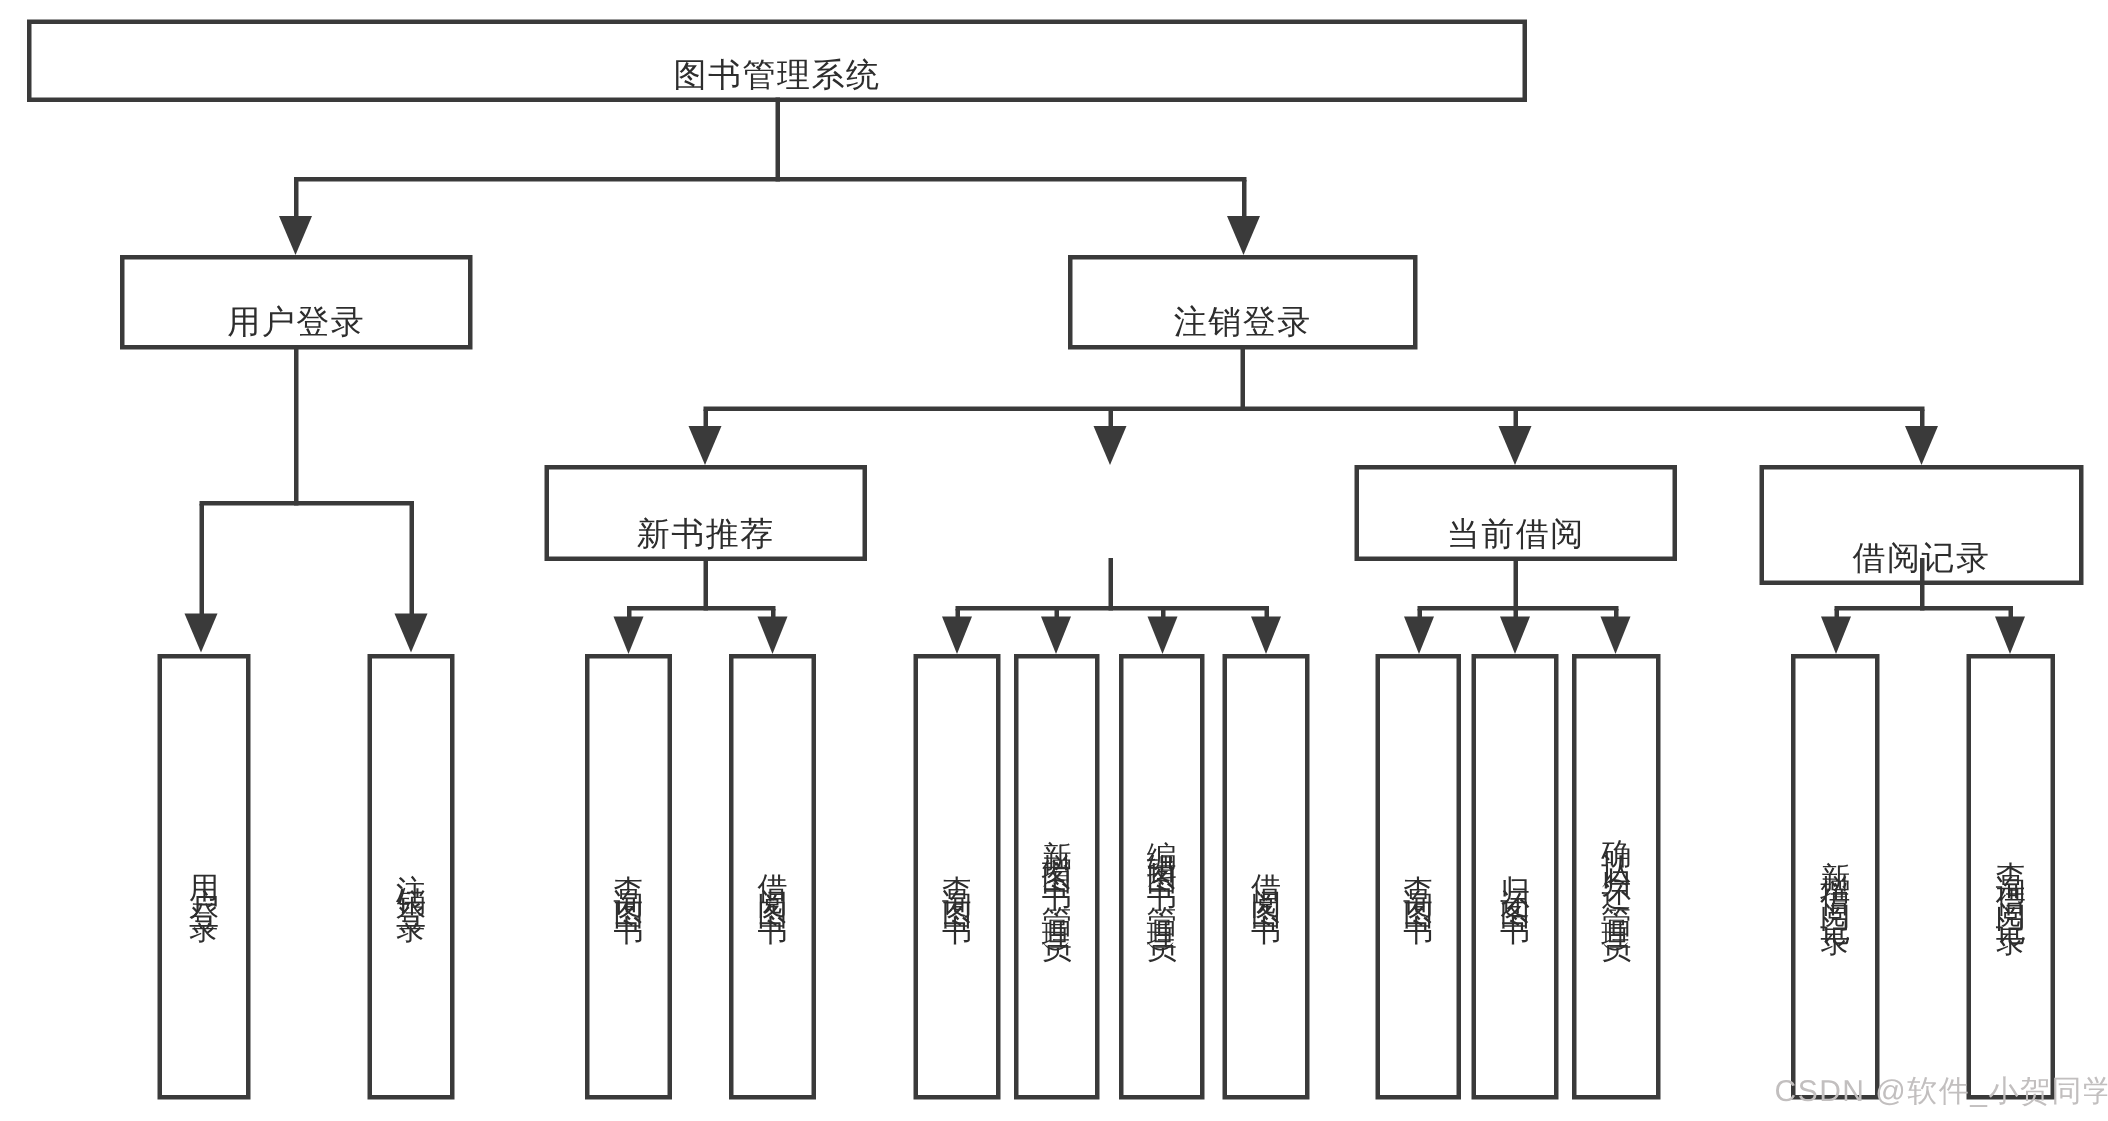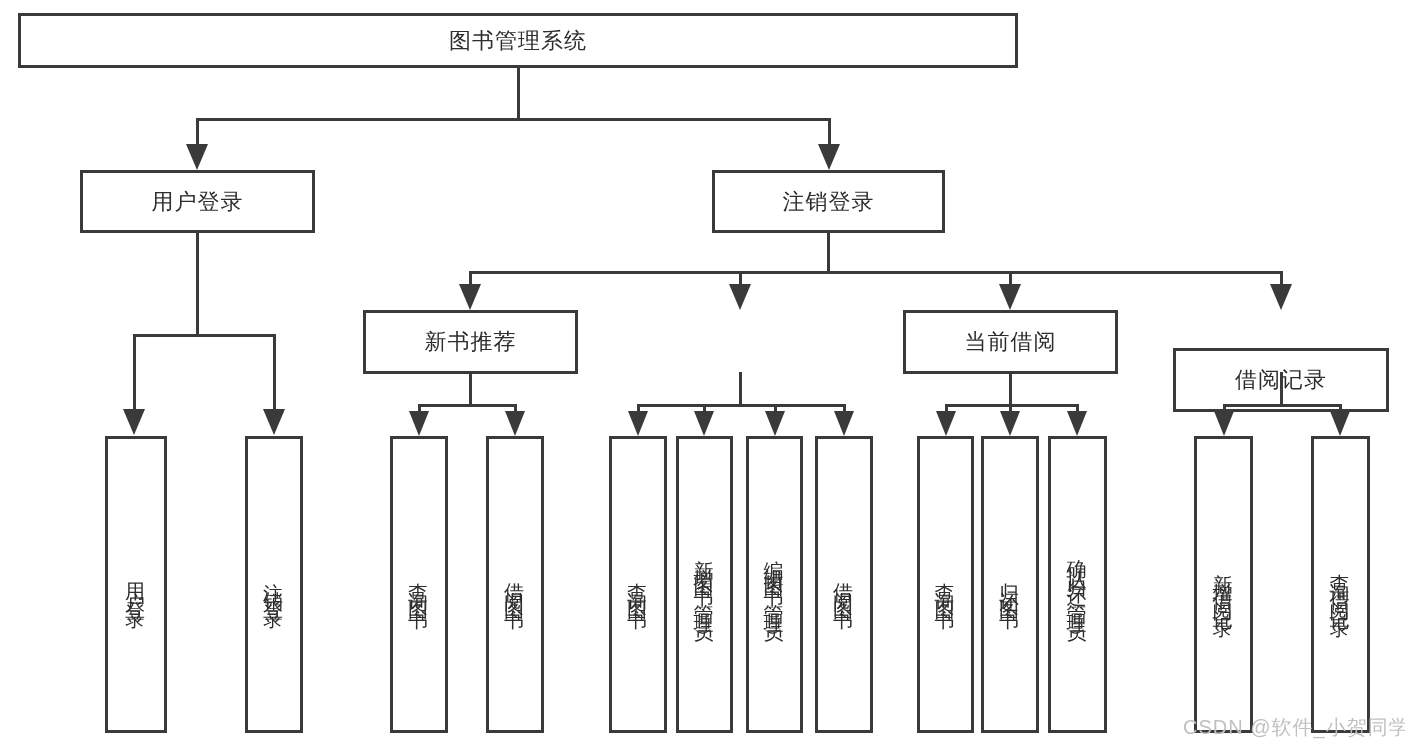--- a/index.html
+++ b/index.html
@@ -15,21 +15,21 @@
     background:var(--background);
     overflow:hidden;
     font-family:"Liberation Sans",sans-serif;
     color:var(--text);
   }
   .box{
     position:absolute;
     box-sizing:border-box;
     border:3px solid var(--line);
     background:#fff;
-    display:flex;align-items:center;justify-content:center;
+    display:flex;align-items:flex-end;justify-content:center;
     font-size:22px;
     letter-spacing:1px;
     color:var(--text);
   }
   .leaf{
     position:absolute;
     top:436px;height:297px;
     box-sizing:border-box;
     border:3px solid var(--line);
     background:#fff;
@@ -85,21 +85,21 @@
 
   <div class="box" style="left:363px;top:310px;width:215px;height:64px;">
     <span>新书推荐</span>
   </div>
 
 
   <div class="box" style="left:903px;top:310px;width:215px;height:64px;">
     <span>当前借阅</span>
   </div>
 
-  <div class="box" style="left:1173px;top:310px;width:216px;height:64px;margin-top:38px;">
+  <div class="box" style="left:1173px;top:310px;width:216px;height:80px;">
     <span>借阅记录</span>
   </div>
 
   <div class="leaf" style="left:105px;width:62px;">
     <span class="vtext">用户登录</span>
   </div>
   <div class="leaf" style="left:245px;width:58px;">
     <span class="vtext">注销登录</span>
   </div>
   <div class="leaf" style="left:390px;width:58px;">

